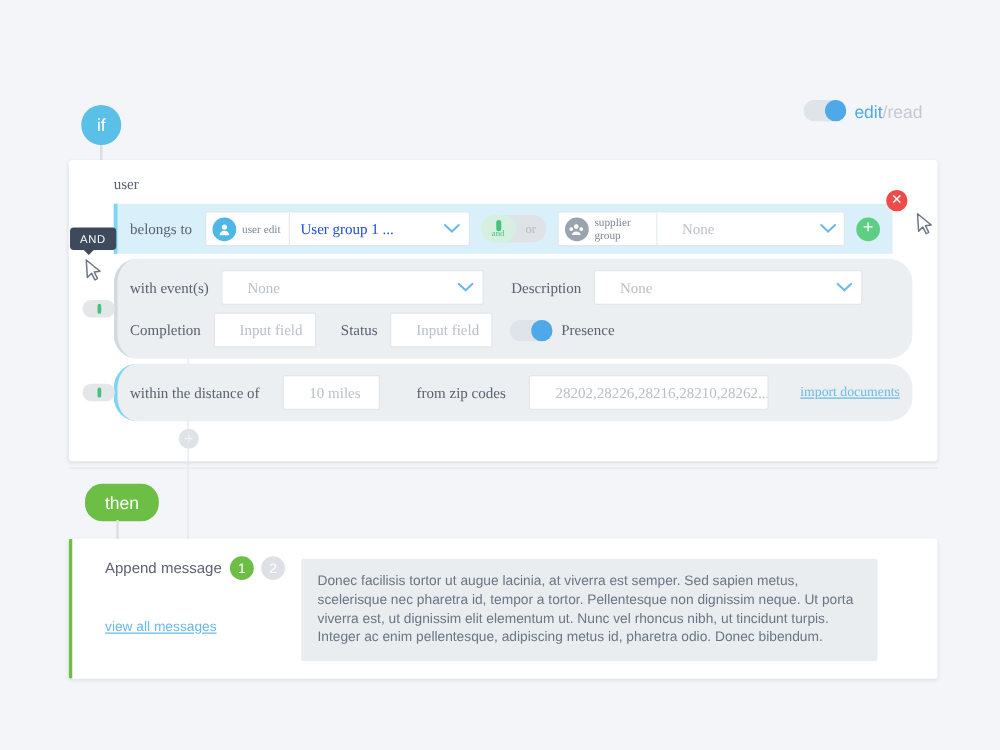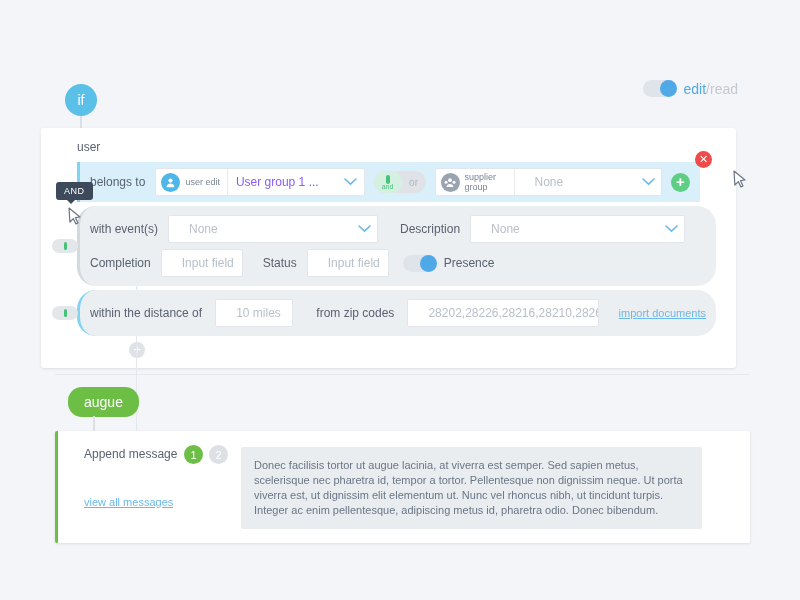--- a/index.html
+++ b/index.html
@@ -59,26 +59,27 @@
   .if-stem {
     position: absolute;
     left: 80px; top: 116px;
     width: 2px; height: 14px;
     background: #dcdfe4;
   }
 
   
   .if-card {
     position: absolute;
-    left: 41px; top: 128px;
+    left: 55px; top: 128px;
     width: 695px;
     background: #ffffff;
     border-radius: 3px;
     box-shadow: 0 1px 3px rgba(60,70,90,0.13);
     padding: 10px 0 0 0;
+    font-family: Liberation Serif, serif;
   }
   .card-section-label {
     font-size: 12px;
     color: #5a6270;
     padding: 2px 0 8px 36px;
   }
 
   
   .cond-row {
     position: relative;
@@ -115,21 +116,21 @@
   .field {
     background: #fff;
     border: 1px solid #e2e6ea;
     border-radius: 2px;
     height: 28px;
     display: flex;
     align-items: center;
     font-size: 12px;
     overflow: hidden;
   }
-  .field .val { color: #8b5cf6; padding: 0 8px; flex: 1; white-space: nowrap; }
+  .field .val { color: #1d4ed8; padding: 0 8px; flex: 1; white-space: nowrap; }
   .field .ph  { color: #b9c0c9; padding: 0 20px; flex: 1; white-space: nowrap; }
   .chev {
     width: 26px; flex: none;
     display: flex; align-items: center; justify-content: center;
   }
   .chev svg { display: block; }
 
   
   .chip {
     display: flex; align-items: center; gap: 5px;
@@ -484,21 +485,21 @@
     <a class="import-link">import documents</a>
   </div>
 
   <div class="add-bottom">+</div>
 </div>
 
 <div class="and-tip">AND</div>
 
 <div class="divider"></div>
 
-<div class="then-badge">augue</div>
+<div class="then-badge">then</div>
 <div class="then-stem"></div>
 
 <div class="then-card">
   <div class="then-left">
     <div class="append-lbl">Append message</div>
     <div class="msg-nums">
       <span class="num on">1</span>
       <span class="num off">2</span>
     </div>
     <a class="view-all">view all messages</a>

